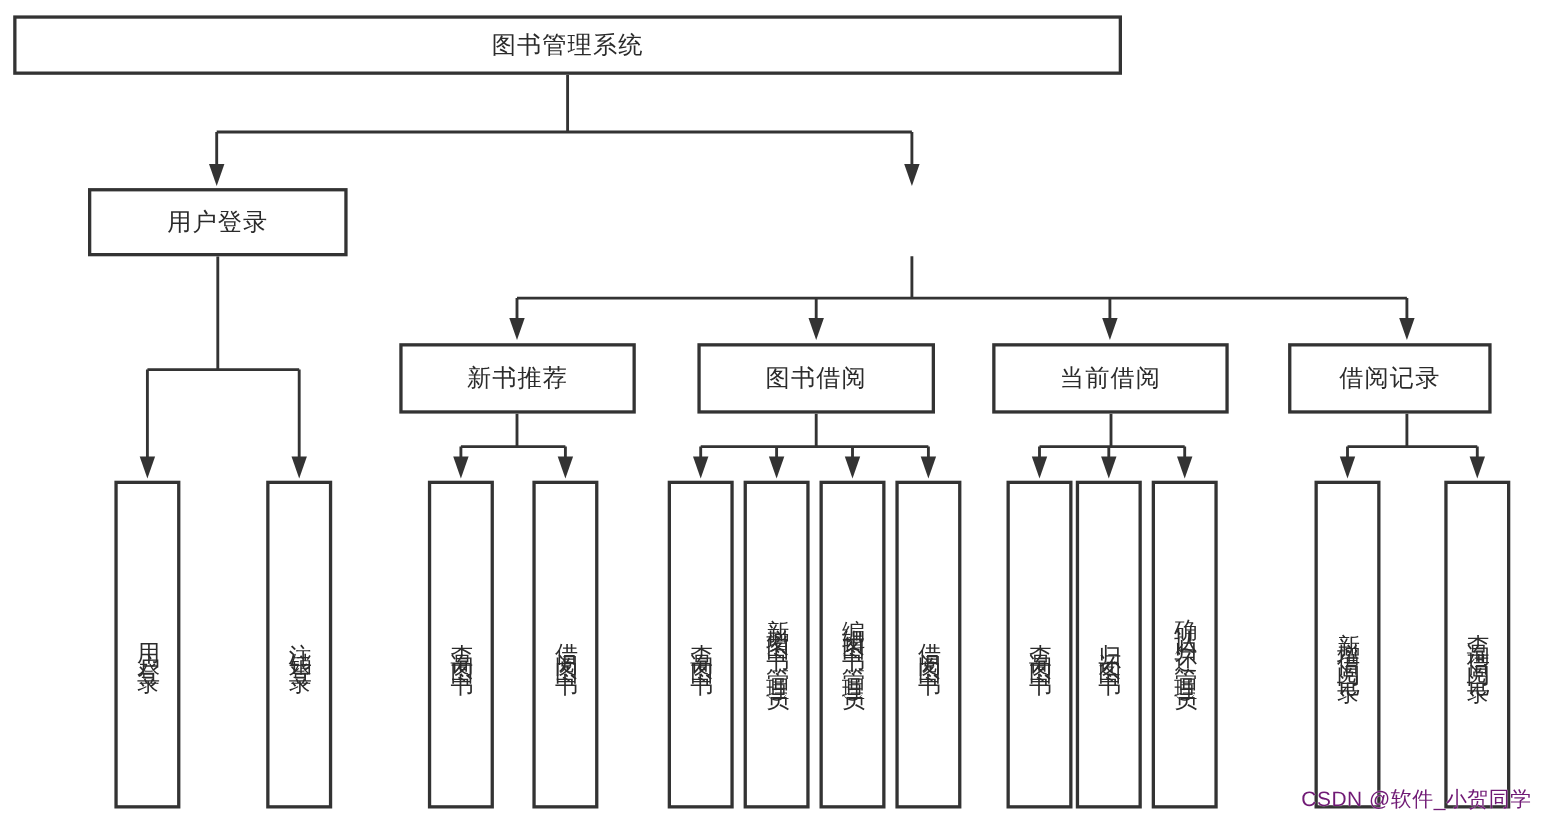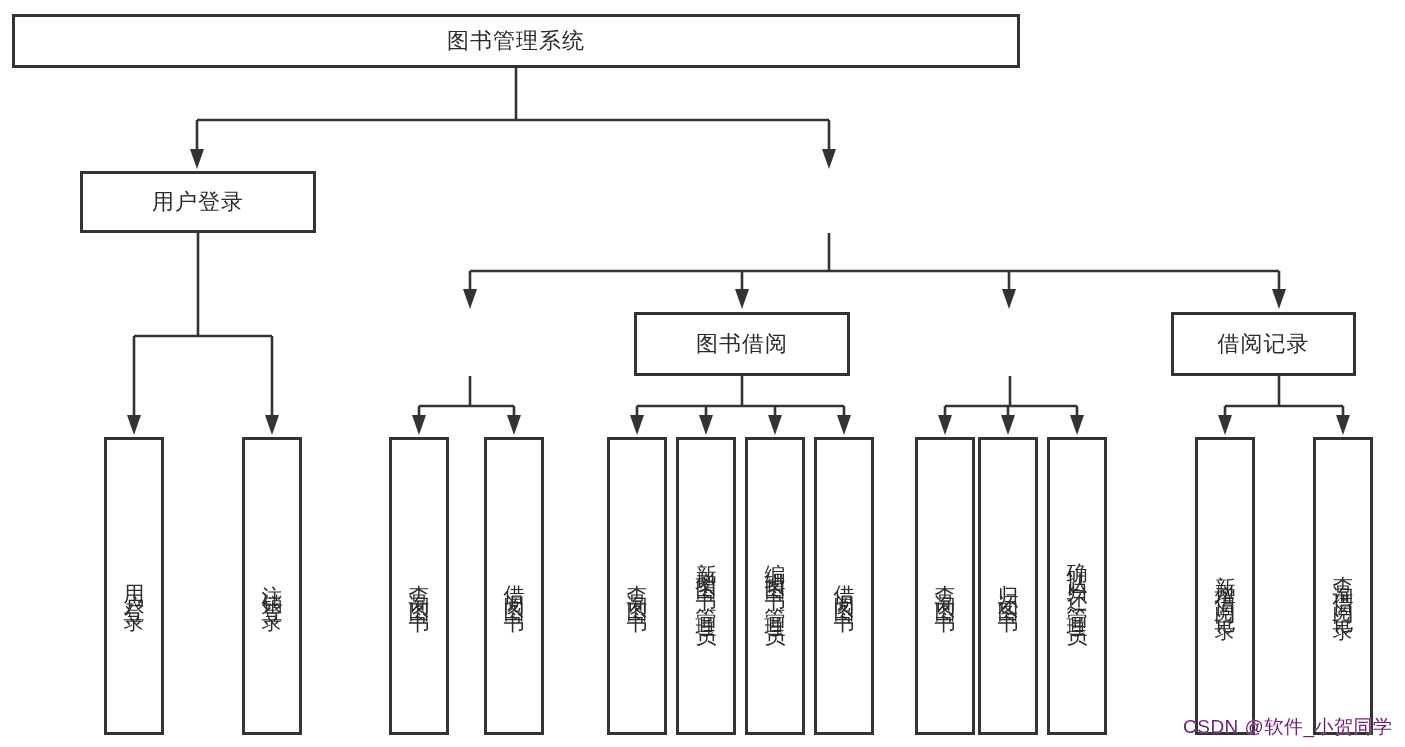--- a/index.html
+++ b/index.html
@@ -79,22 +79,28 @@
   </svg>
 
   <div class="node hbox" style="left:12px;top:14px;width:1008px;height:54px">
     <span>图书管理系统</span>
   </div>
 
   <div class="node hbox" style="left:80px;top:171px;width:236px;height:62px">
     <span>用户登录</span>
   </div>
 
+  <div class="node hbox" style="left:363px;top:312px;width:215px;height:64px">
+    <span>新书推荐</span>
+  </div>
   <div class="node hbox" style="left:634px;top:312px;width:216px;height:64px">
     <span>图书借阅</span>
+  </div>
+  <div class="node hbox" style="left:902px;top:312px;width:215px;height:64px">
+    <span>当前借阅</span>
   </div>
   <div class="node hbox" style="left:1171px;top:312px;width:185px;height:64px">
     <span>借阅记录</span>
   </div>
 
   <div class="node" style="left:104px;top:437px;width:60px;height:298px">
     <span class="vtext">用户登录</span>
   </div>
   <div class="node" style="left:242px;top:437px;width:60px;height:298px">
     <span class="vtext">注销登录</span>

